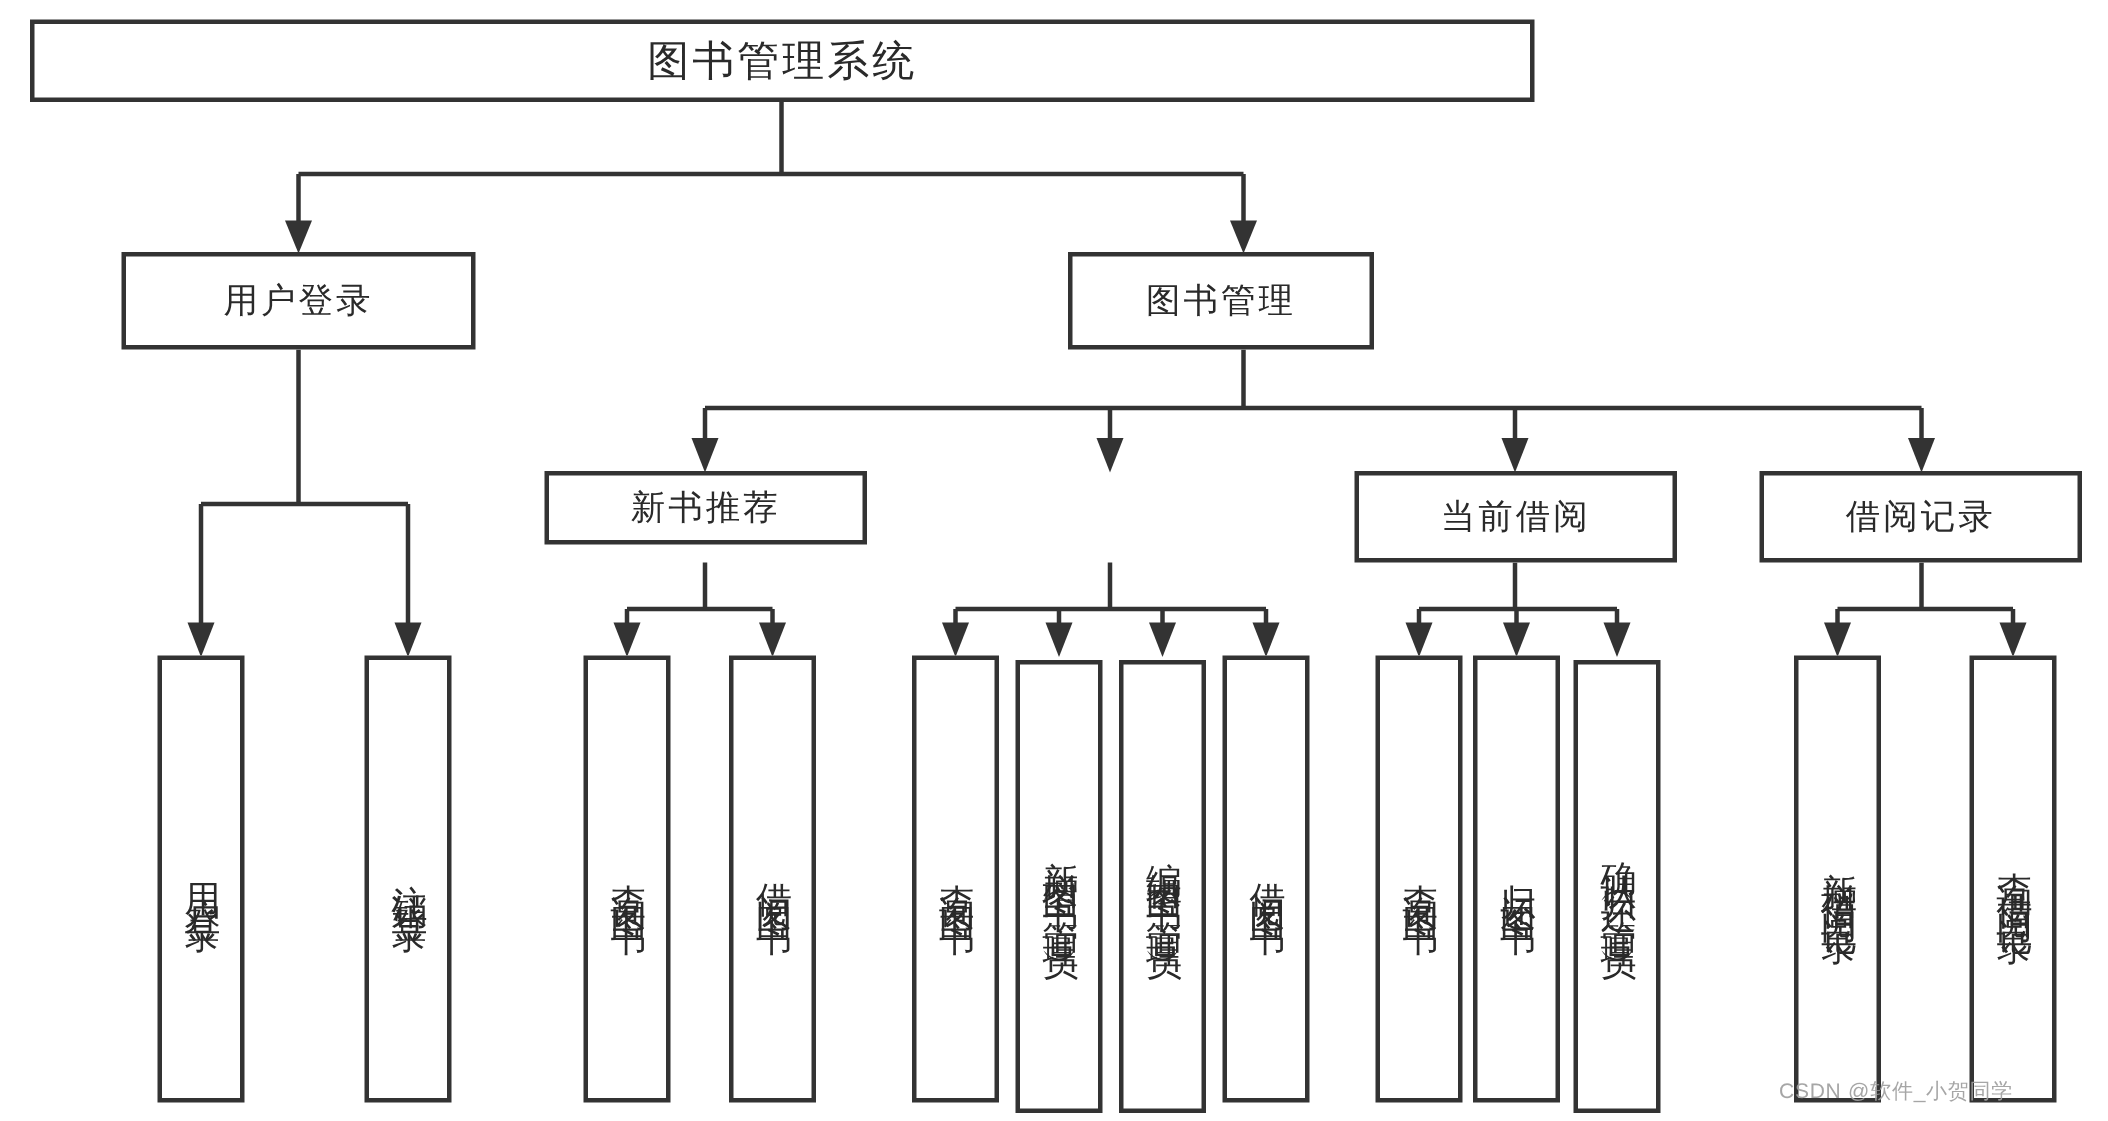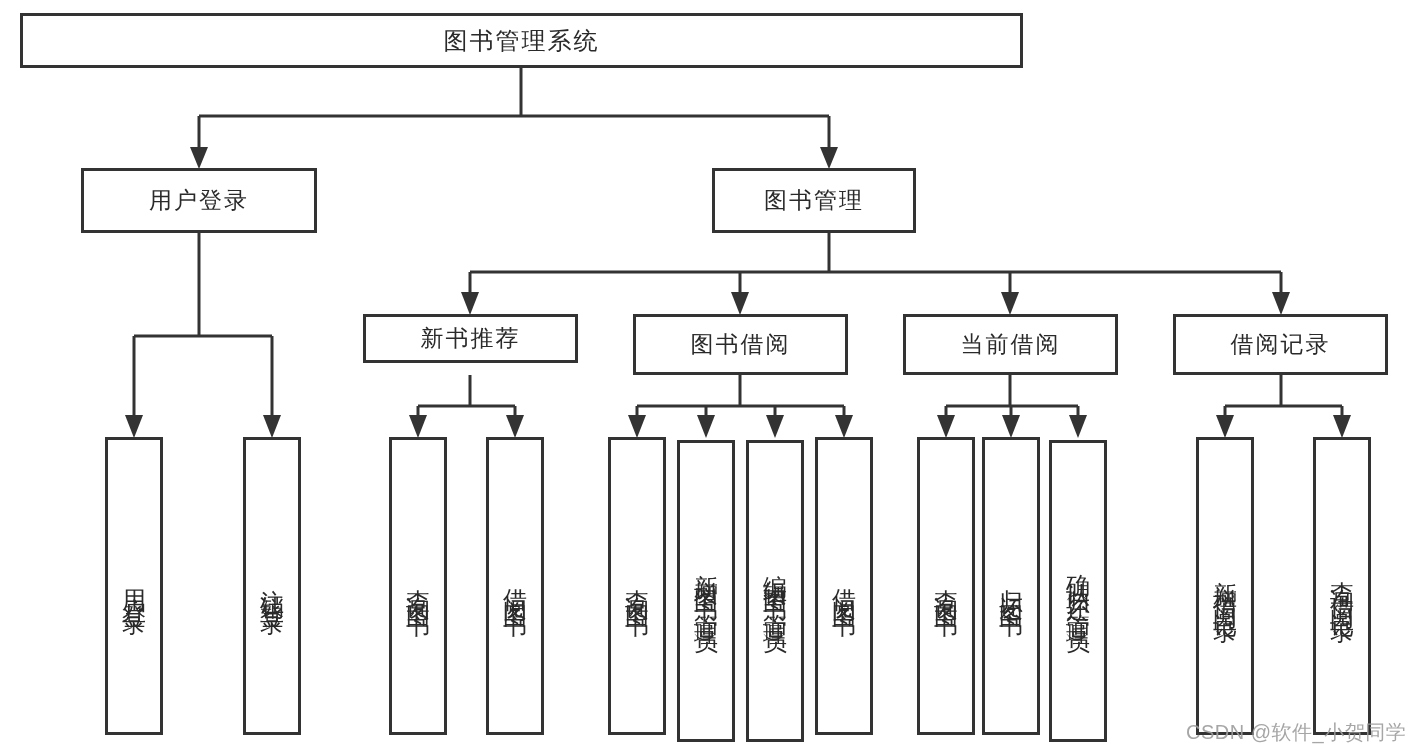--- a/index.html
+++ b/index.html
@@ -23,39 +23,39 @@
   .box {
     position: absolute;
     border: 3px solid #333333;
     background: #ffffff;
     display: flex;
     align-items: center;
     justify-content: center;
     color: #2a2a2a;
   }
 
-  .root-box  { font-size: 24px; letter-spacing: 2px; }
+  .root-box  { font-size: 28px; letter-spacing: 2px; }
   .hbox      { font-size: 23px; letter-spacing: 2px; }
 
   .vbox { width: 58px; height: 298px; }
   .vbox.tall { height: 302px; }
   .vbox span {
     writing-mode: vertical-rl;
     text-orientation: mixed;
     font-size: 24px;
     letter-spacing: 8px;
     line-height: 1;
     white-space: nowrap;
   }
 
   .watermark {
     position: absolute;
     left: 1186px;
     top: 719px;
-    font-size: 20px;
+    font-size: 14px;
     letter-spacing: 0.5px;
     color: rgba(158, 158, 158, 0.92);
     z-index: 5;
     white-space: nowrap;
   }
 </style>
 </head>
 <body>
 
 <div class="canvas">
@@ -133,23 +133,20 @@
   <div class="box hbox" style="left:81px; top:168px; width:236px; height:65px;">
     <span>用户登录</span>
   </div>
   <div class="box hbox" style="left:712px; top:168px; width:204px; height:65px;">
     <span>图书管理</span>
   </div>
 
   <div class="box hbox" style="left:363px; top:314px; width:215px; height:49px;">
     <span>新书推荐</span>
   </div>
-  <div class="box hbox" style="left:633px; top:314px; width:215px; height:61px;">
-    <span>图书借阅</span>
-  </div>
   <div class="box hbox" style="left:903px; top:314px; width:215px; height:61px;">
     <span>当前借阅</span>
   </div>
   <div class="box hbox" style="left:1173px; top:314px; width:215px; height:61px;">
     <span>借阅记录</span>
   </div>
 
   <div class="box vbox" style="left:105px; top:437px;">
     <span>用户登录</span>
   </div>

